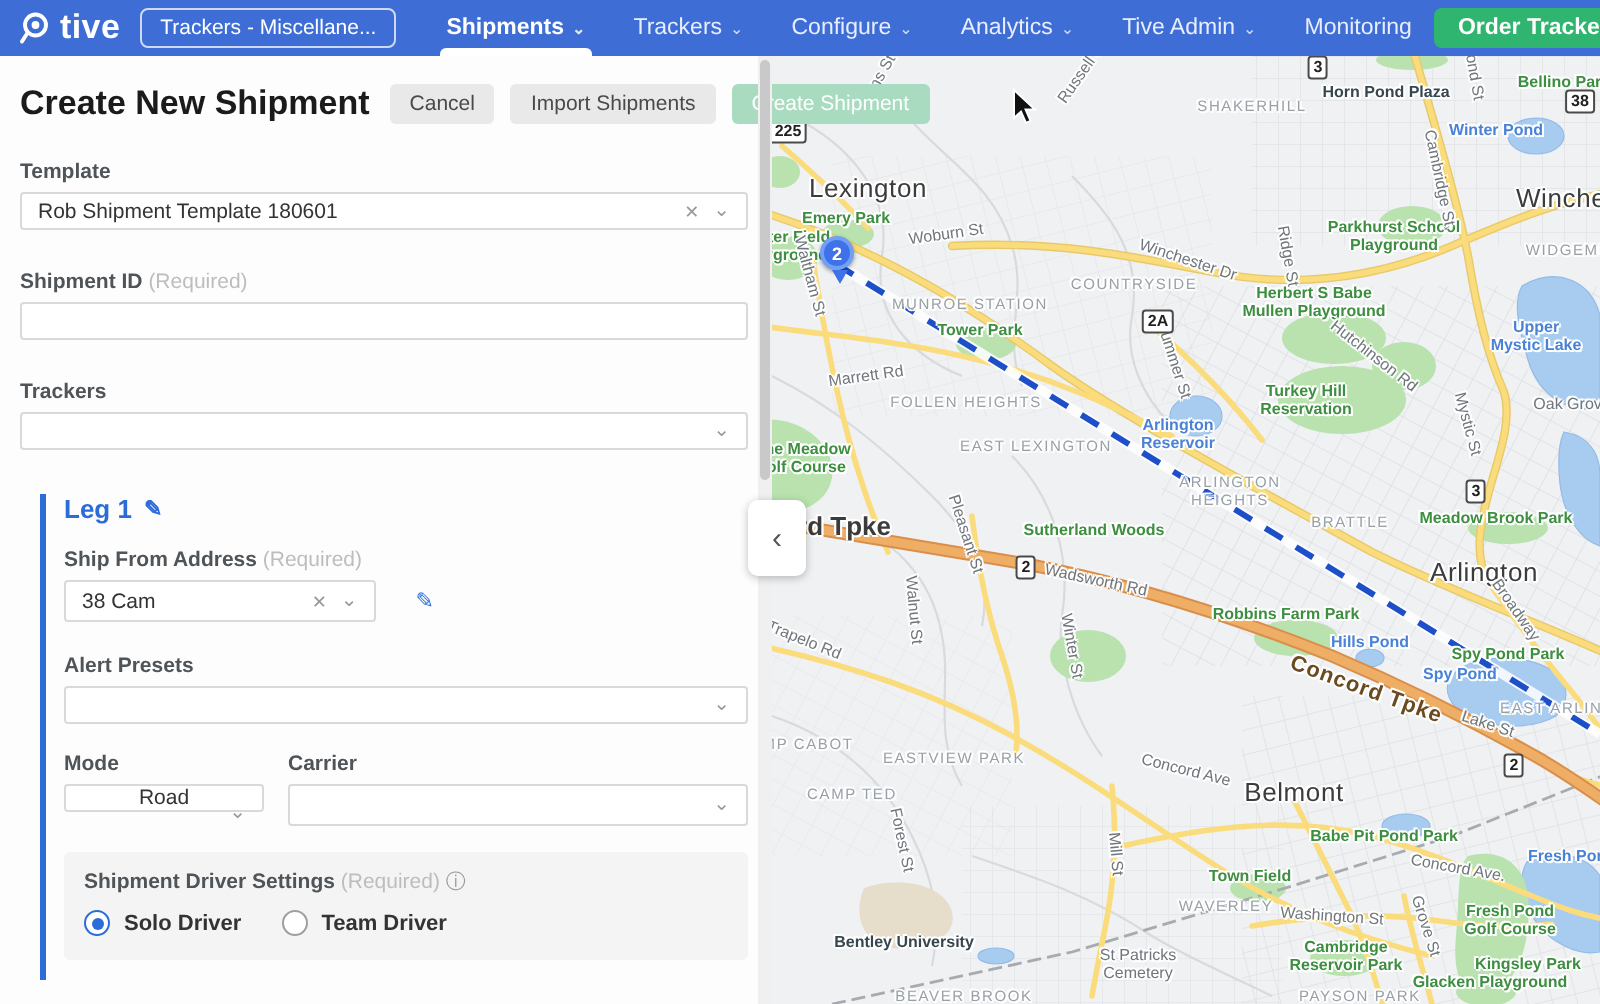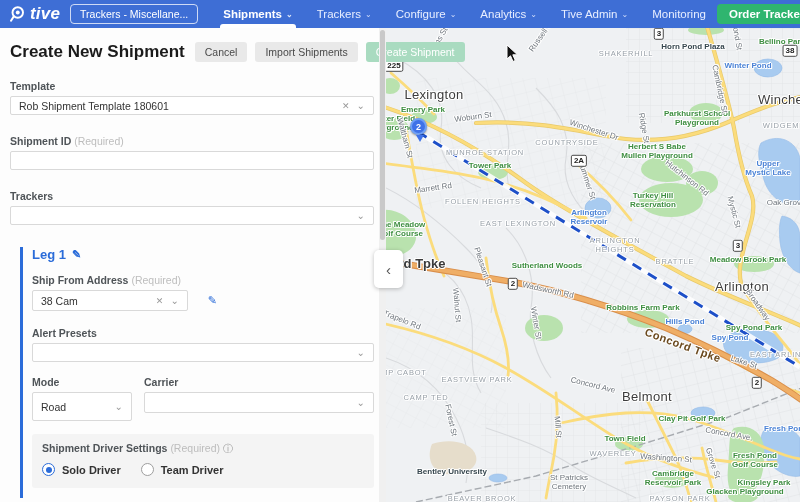--- a/index.html
+++ b/index.html
@@ -1,20 +1,20 @@
 <!DOCTYPE html>
 <html><head>
 <meta charset="utf-8">
 <style>
   * { margin:0; padding:0; box-sizing:border-box; }
   html,body { width:800px; height:502px; overflow:hidden; font-family:"Liberation Sans", sans-serif; background:#fff; }
 
   
   .navbar { position:absolute; left:0; top:0; width:800px; height:28px; background:#3E6ED5; display:flex; align-items:center; z-index:50; }
-  .logo { display:flex; align-items:center; gap:4px; padding:0 10px 0 8px;font-style:italic; }
+  .logo { display:flex; align-items:center; gap:4px; padding:0 10px 0 8px; }
   .logo-text { color:#fff; font-size:17px; font-weight:bold; letter-spacing:0.2px; }
   .workspace-btn { border:1px solid rgba(255,255,255,.75); border-radius:4px; color:#fff; font-size:10.5px; padding:3px 9px; margin-right:14px; white-space:nowrap; cursor:pointer; }
   .nav-items { display:flex; align-items:center; height:100%; gap:2px; }
   .nav-item { position:relative; color:#E8EEFF; font-size:11.5px; padding:0 11px; height:100%; display:flex; align-items:center; gap:4px; cursor:pointer; white-space:nowrap; }
   .nav-item.active { font-weight:bold; color:#fff; }
   .nav-item.active::after { content:""; position:absolute; left:8px; right:8px; bottom:0; height:4px; background:#fff; border-radius:3px 3px 0 0; }
   .nav-caret { font-size:8px; opacity:.85; }
   .nav-right { margin-left:auto; display:flex; align-items:center; gap:9px; padding-right:4px; }
   .order-btn { background:#2FB56F; color:#fff; font-size:11.5px; font-weight:bold; border:none; border-radius:4px; padding:4px 12px; cursor:pointer; white-space:nowrap; }
 
@@ -166,21 +166,21 @@
         <div class="select">
           <span class="sel-icons">
               <span class="chev">⌄</span>
             </span>
         </div>
       </div>
 
       <div class="mode-row">
         <div class="mode-col">
           <div class="field-label">Mode</div>
-          <div class="select" style="height:29px;">
+          <div class="select" style="height:14px;flex-direction:column;">
             <span>Road</span>
             <span class="sel-icons">
                 <span class="chev">⌄</span>
               </span>
           </div>
         </div>
         <div class="carrier-col">
           <div class="field-label">Carrier</div>
           <div class="select" style="height:21px;">
             <span class="sel-icons">
@@ -335,21 +335,21 @@
       <span class="ml ml-park" style="left: 37px; top: 81px; transform: translate(-50%, -50%);">Emery Park</span>
       <span class="ml ml-park" style="left: 104px; top: 137px; transform: translate(-50%, -50%);">Tower Park</span>
       <span class="ml ml-park wrap" style="left: 311px; top: 90px; width: 70px; transform: translate(-50%, -50%);">Parkhurst School Playground</span>
       <span class="ml ml-park wrap" style="left: 271px; top: 123px; width: 82px; transform: translate(-50%, -50%);">Herbert S Babe Mullen Playground</span>
       <span class="ml ml-park wrap" style="left: 267px; top: 172px; width: 62px; transform: translate(-50%, -50%);">Turkey Hill Reservation</span>
       <span class="ml ml-park" style="left: 161px; top: 237px; transform: translate(-50%, -50%);">Sutherland Woods</span>
       <span class="ml ml-park" style="left: 257px; top: 279px; transform: translate(-50%, -50%);">Robbins Farm Park</span>
       <span class="ml ml-park" style="left: 362px; top: 231px; transform: translate(-50%, -50%);">Meadow Brook Park</span>
       <span class="ml ml-park" style="left: 368px; top: 299px; transform: translate(-50%, -50%);">Spy Pond Park</span>
       <span class="ml ml-park" style="left: 239px; top: 410px; transform: translate(-50%, -50%);">Town Field</span>
-      <span class="ml ml-park" style="left: 306px; top: 390px; transform: translate(-50%, -50%);">Clay Pit Golf Park</span>
+      <span class="ml ml-park" style="left: 306px; top: 390px; transform: translate(-50%, -50%);">Babe Pit Pond Park</span>
       <span class="ml ml-park wrap" style="left: 369px; top: 432px; width: 62px; transform: translate(-50%, -50%);">Fresh Pond Golf Course</span>
       <span class="ml ml-park" style="left: 378px; top: 454px; transform: translate(-50%, -50%);">Kingsley Park</span>
       <span class="ml ml-park" style="left: 359px; top: 463px; transform: translate(-50%, -50%);">Glacken Playground</span>
       <span class="ml ml-park wrap" style="left: 287px; top: 450px; width: 66px; transform: translate(-50%, -50%);">Cambridge Reservoir Park</span>
       <span class="ml ml-park" style="left: 396px; top: 13px; transform: translate(-50%, -50%);">Bellino Park</span>
       <span class="ml ml-park wrap" style="left: 6px; top: 95px; width: 52px; transform: translate(-50%, -50%);">Center Field Playground</span>
       <span class="ml ml-park wrap" style="left: 14px; top: 201px; width: 58px; transform: translate(-50%, -50%);">Pine Meadow Golf Course</span>
       <span class="ml ml-poi" style="left: 307px; top: 18px; transform: translate(-50%, -50%);">Horn Pond Plaza</span>
       <span class="ml ml-poi" style="left: 66px; top: 443px; transform: translate(-50%, -50%);">Bentley University</span>
       <span class="ml ml-street wrap" style="left: 183px; top: 454px; width: 56px; transform: translate(-50%, -50%);">St Patricks Cemetery</span>

